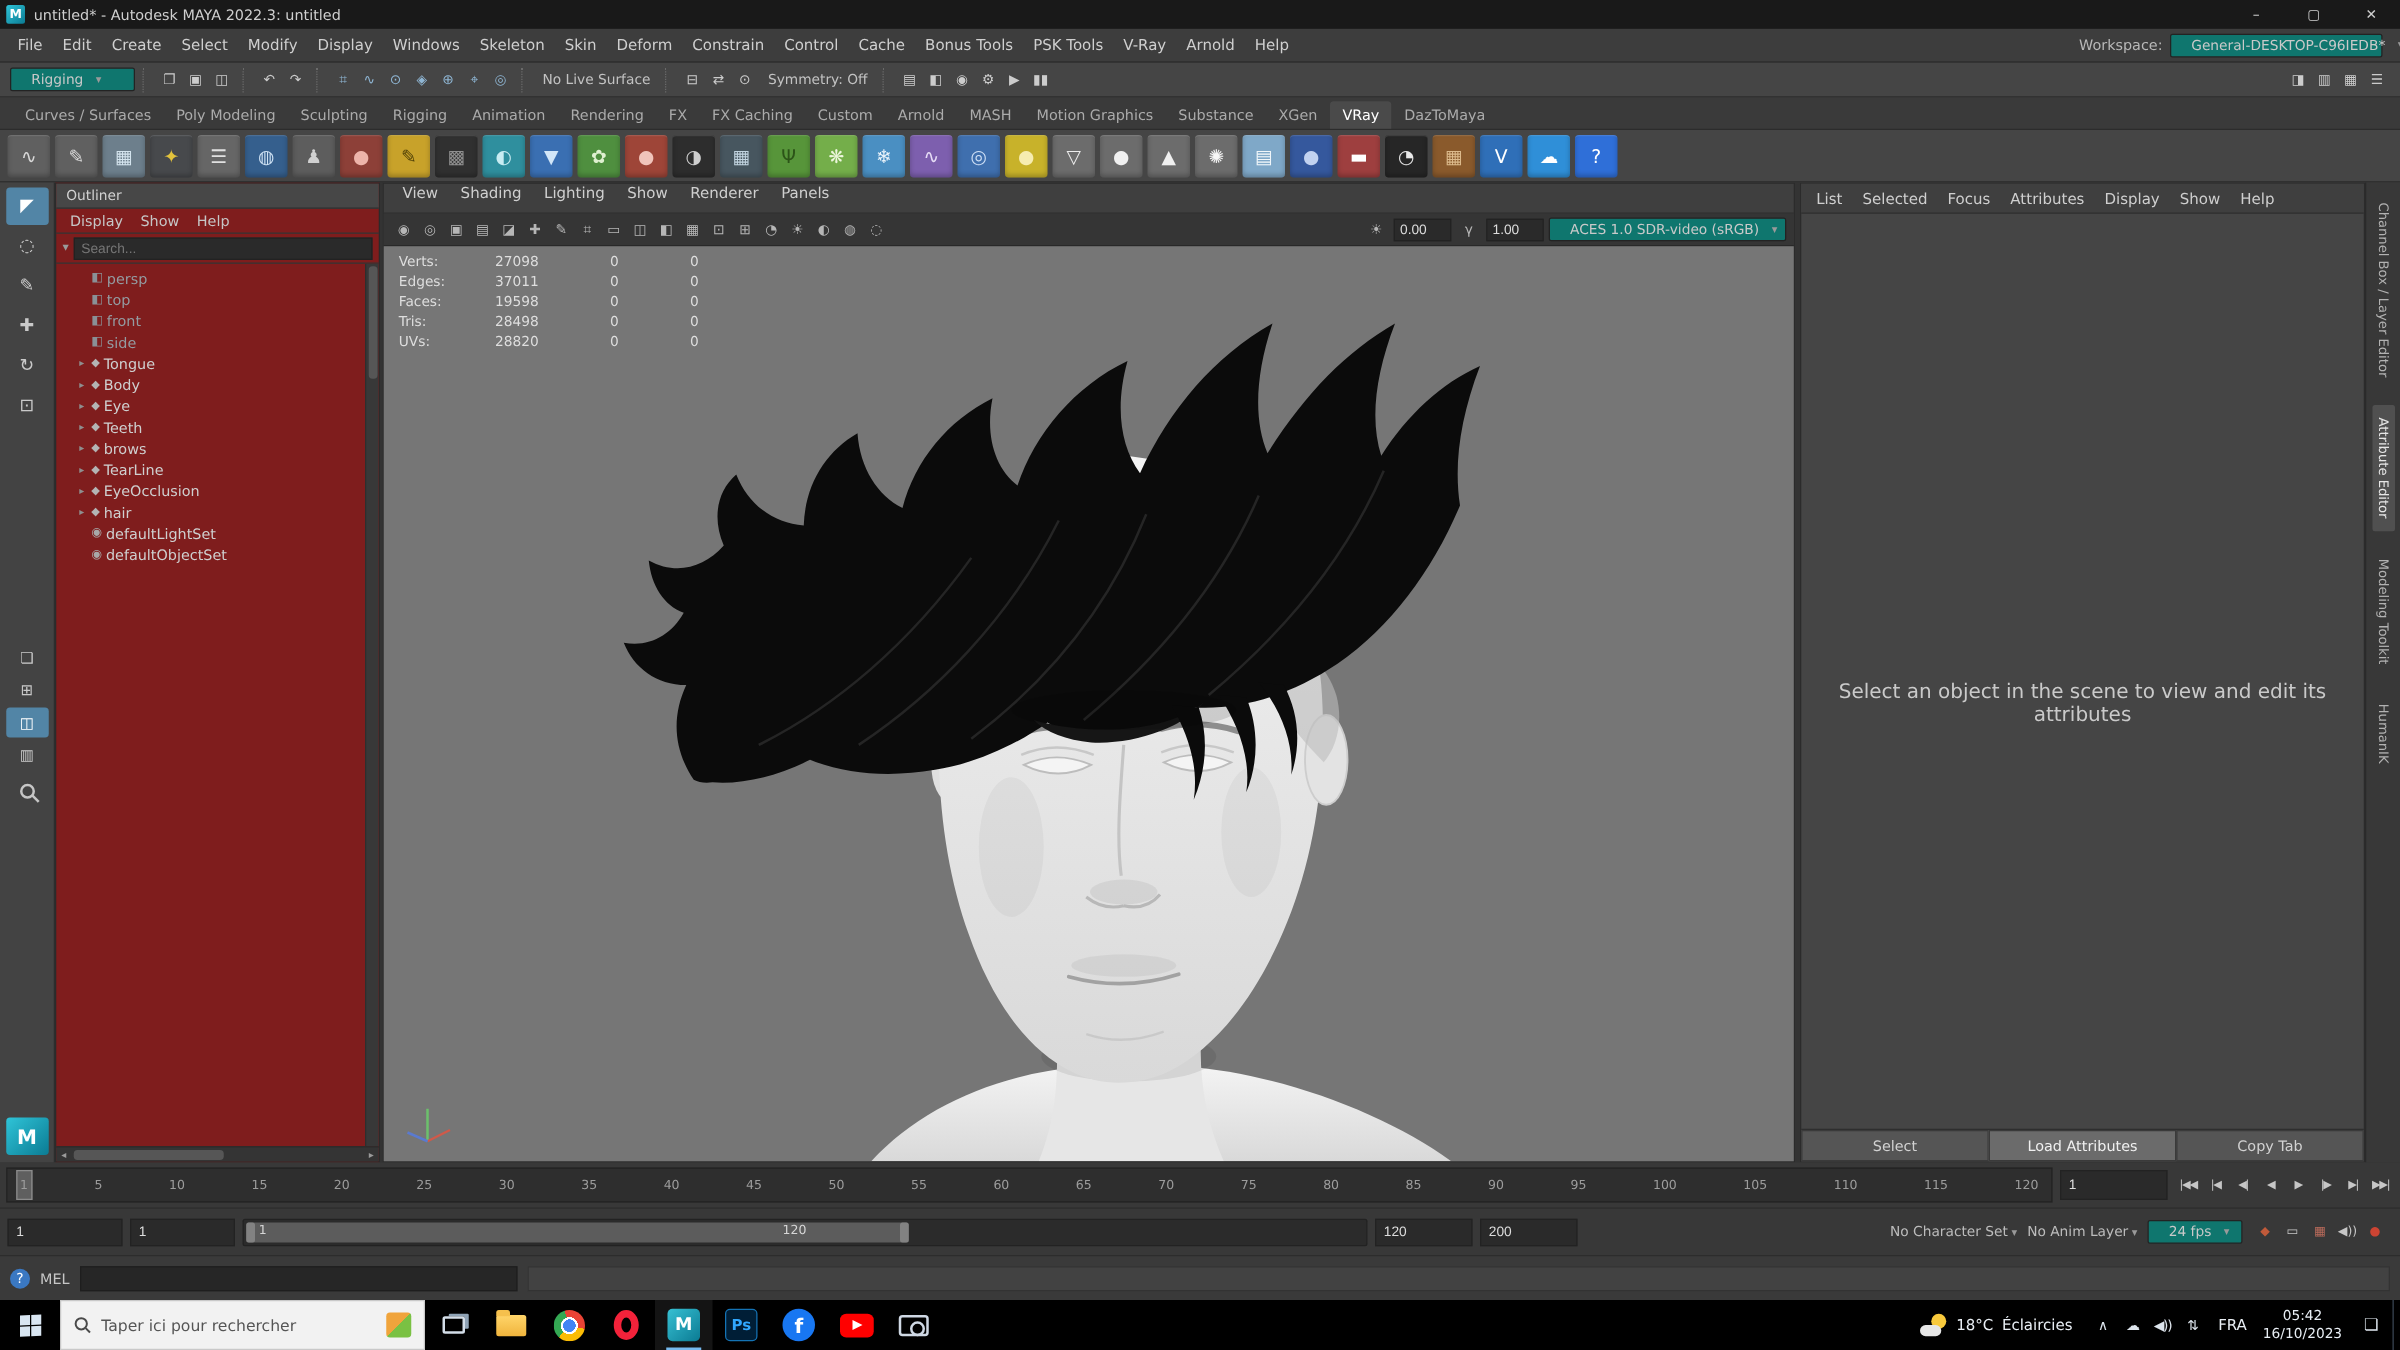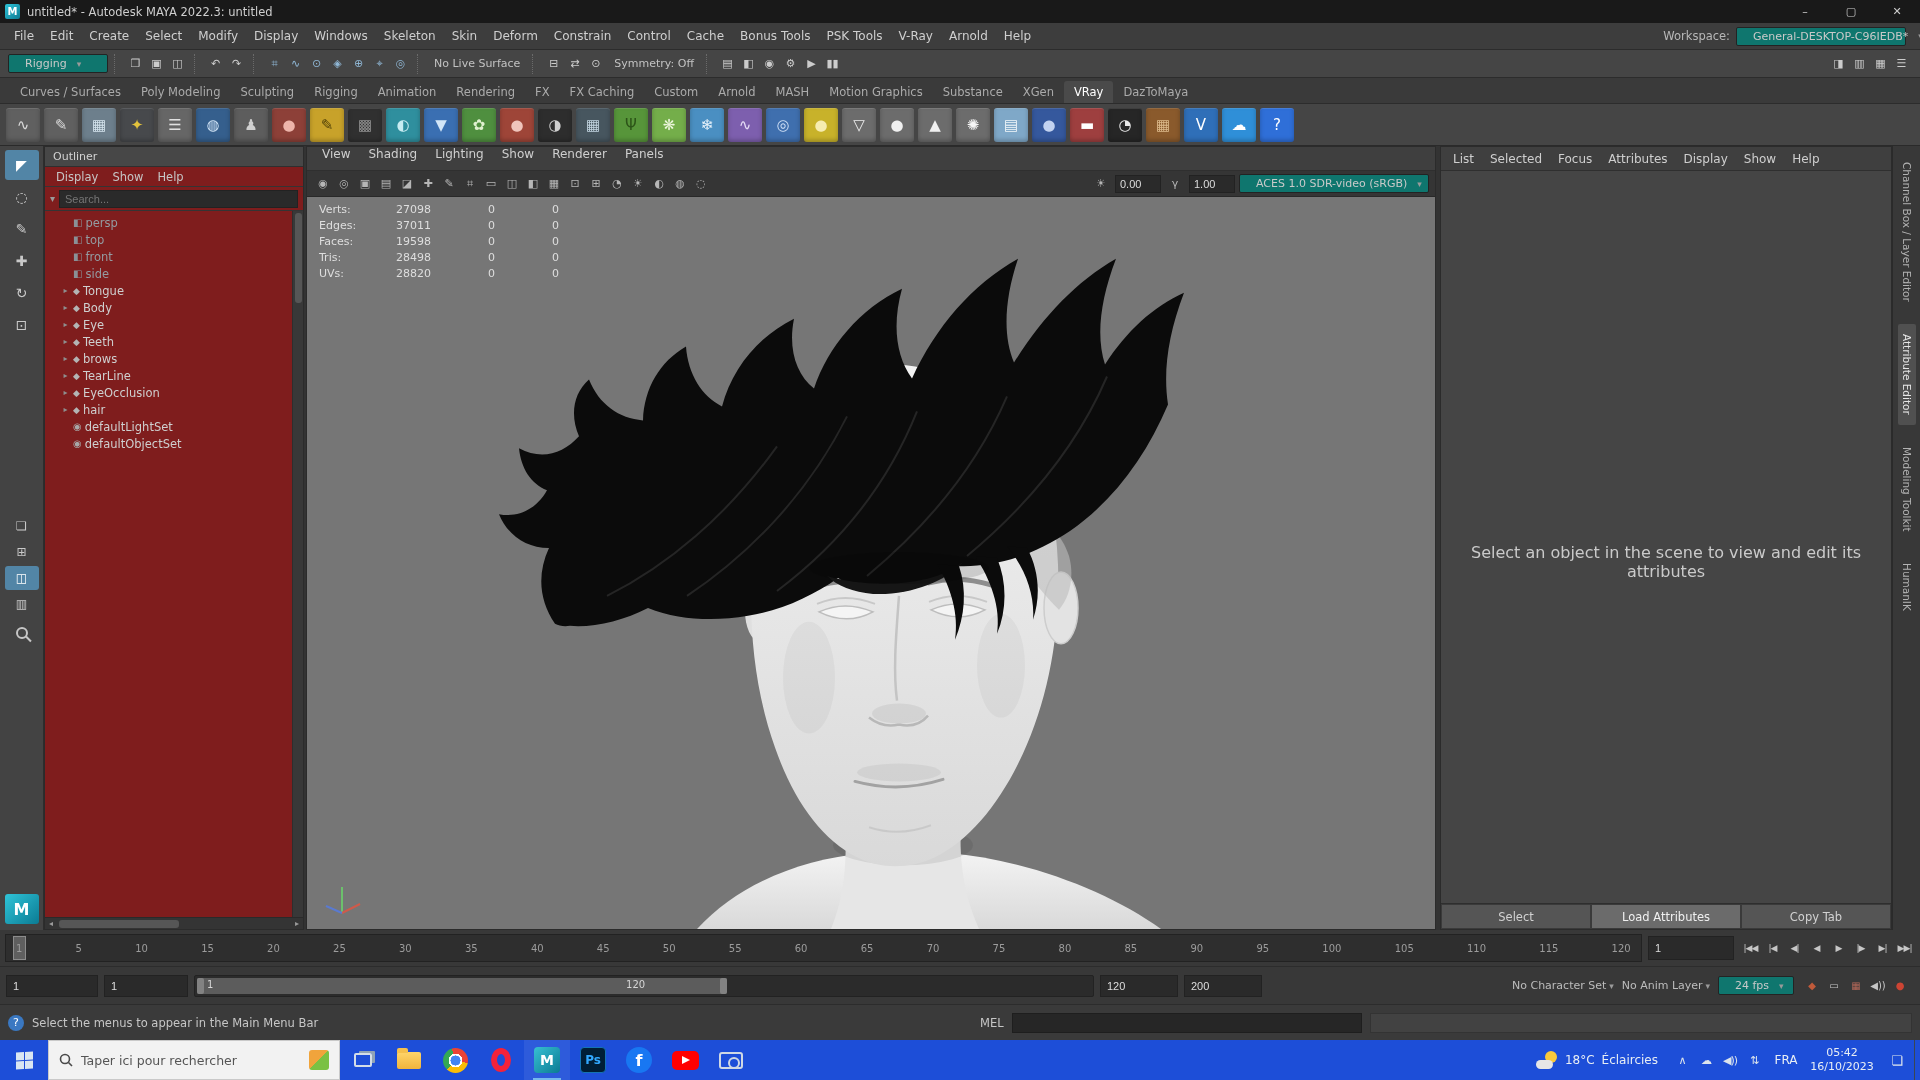--- a/index.html
+++ b/index.html
@@ -127,21 +127,21 @@
 
   
   .cmdline{position:absolute;left:0;top:1004px;width:1920px;height:36px;background:#3a3a3a;border-top:1px solid #2c2c2c;display:flex;align-items:center;padding:0 8px;gap:8px}
   .helpicon{width:16px;height:16px;border-radius:50%;background:#3a78c2;color:#fff;font-size:11px;display:flex;align-items:center;justify-content:center;flex:0 0 auto}
   .helptext{font-size:11.5px;color:#c6c6c6;width:940px;white-space:nowrap;overflow:hidden}
   .mellabel{font-size:11.5px;color:#c6c6c6}
   .melinput{width:350px;height:20px;background:#262626;border:1px solid #1e1e1e;color:#ddd;font-size:11px;padding:0 5px}
   .meloutput{flex:1;height:20px;background:#424242;border:1px solid #333}
 
   
-  .taskbar{position:absolute;left:0;top:1040px;width:1920px;height:40px;background:#1d4ed8;display:flex;align-items:stretch;z-index:40}
+  .taskbar{position:absolute;left:0;top:1040px;width:1920px;height:40px;background:#000000;display:flex;align-items:stretch;z-index:40}
   .start{width:48px;display:flex;align-items:center;justify-content:center}
   .winlogo{display:grid;grid-template-columns:8px 8px;grid-template-rows:8px 8px;gap:1px;transform:skewY(-3deg)}
   .winlogo i{background:#d9e6f2}
   .tsearch{width:292px;background:#f2f2f2;display:flex;align-items:center;gap:8px;padding:0 10px;border:1px solid #c9c9c9}
   .tsearch .stext{font-size:12.5px;color:#555}
   .bing{margin-left:auto;width:20px;height:20px;border-radius:3px;background:linear-gradient(135deg,#f0a43c 0 50%,#7ac143 50% 100%)}
   .task-app{width:46px;display:flex;align-items:center;justify-content:center;position:relative}
   .task-app.active{background:rgba(255,255,255,0.08)}
   .task-app.active::after{content:"";position:absolute;bottom:0;left:9px;right:9px;height:2px;background:#76b9ed}
   .app-glyph{display:flex;align-items:center;justify-content:center}
@@ -700,21 +700,20 @@
         <button class="ricon" style="color: rgb(198, 198, 198);">▭</button>
         <button class="ricon" style="color: rgb(184, 106, 90);">▦</button>
         <button class="ricon" style="color: rgb(198, 198, 198);">◀))</button>
         <button class="ricon" style="color: rgb(204, 68, 51);">●</button>
       </div>
   </div>
 </div>
 
 <div class="cmdline">
   <span class="helpicon">?</span>
-  <span class="helptext">Select the menus to appear in the Main Menu Bar</span>
   <span class="mellabel">MEL</span>
   <input class="melinput" style="">
   <div class="meloutput"></div>
 </div>
 
 <div class="taskbar">
   <button class="start">
     <span class="winlogo">
         <i></i>
         <i></i>

